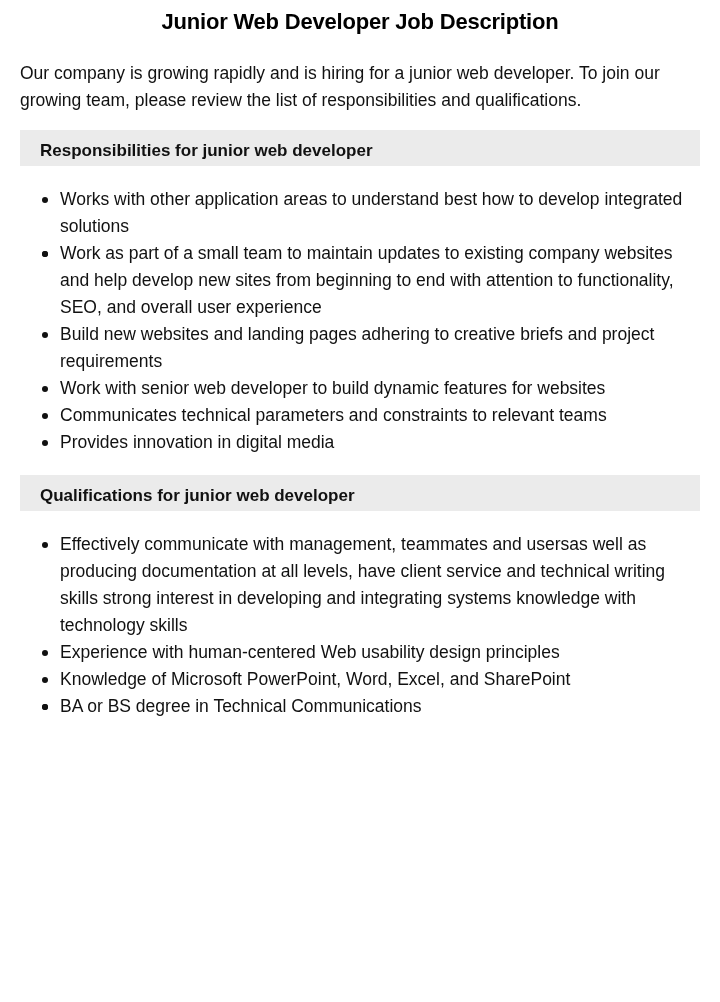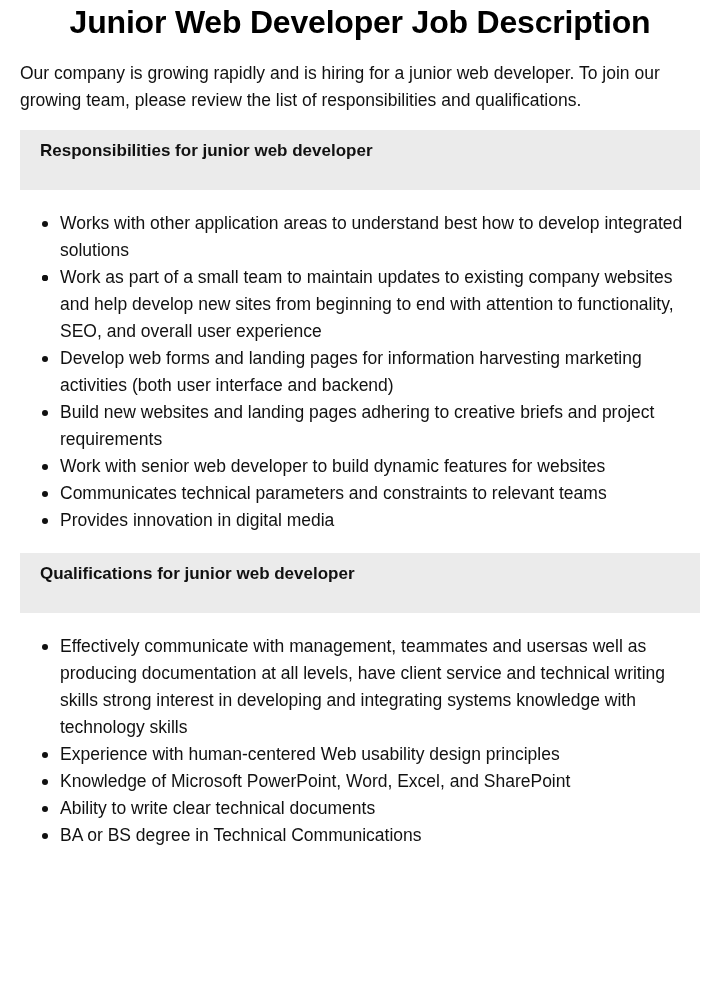--- a/index.html
+++ b/index.html
@@ -18,34 +18,34 @@
       padding: 0 20px;
       box-sizing: border-box;
       width: 720px;
     }
     .title {
       margin: 0;
       padding-top: 2px;
       height: 44px;
       line-height: 40px;
       text-align: center;
-      font-size: 32px;
+      font-size: 22px;
       font-weight: bold;
       color: #000000;
       letter-spacing: -0.2px;
     }
     .intro {
       margin: 14px 0 0 0;
       font-size: 17.5px;
       line-height: 27px;
       color: #111111;
     }
     .section-header {
       background: #ebebeb;
-      height: 60px;
+      height: 36px;
       line-height: 42px;
       padding: 0 20px;
       margin-top: 16px;
       font-size: 17px;
       font-weight: bold;
       color: #111111;
     }
     .section-header.second {
       margin-top: 19px;
     }
@@ -78,30 +78,29 @@
   <h1 class="title">Junior Web Developer Job Description</h1>
 
   <p class="intro">Our company is growing rapidly and is hiring for a junior web developer. To join our growing team, please review the list of responsibilities and qualifications.</p>
 
   <div class="section-header">Responsibilities for junior web developer</div>
 
   <ul class="bullets">
     <li><span class="bullet"></span><span>Works with other application areas to understand best how to develop integrated solutions</span></li>
     <li><span class="bullet"></span></li>
     <li><span class="bullet"></span><span>Work as part of a small team to maintain updates to existing company websites and help develop new sites from beginning to end with attention to functionality, SEO, and overall user experience</span></li>
-    <li><span class="bullet"></span><span>Develop web forms and landing pages for information harvesting marketing activities (both user interface and backend)</span></li>
     <li><span class="bullet"></span><span>Build new websites and landing pages adhering to creative briefs and project requirements</span></li>
     <li><span class="bullet"></span><span>Work with senior web developer to build dynamic features for websites</span></li>
     <li><span class="bullet"></span><span>Communicates technical parameters and constraints to relevant teams</span></li>
     <li><span class="bullet"></span><span>Provides innovation in digital media</span></li>
   </ul>
 
   <div class="section-header second">Qualifications for junior web developer</div>
 
   <ul class="bullets">
     <li><span class="bullet"></span><span>Effectively communicate with management, teammates and usersas well as producing documentation at all levels, have client service and technical writing skills strong interest in developing and integrating systems knowledge with technology skills</span></li>
     <li><span class="bullet"></span><span>Experience with human-centered Web usability design principles</span></li>
     <li><span class="bullet"></span><span>Knowledge of Microsoft PowerPoint, Word, Excel, and SharePoint</span></li>
-    <li><span class="bullet"></span><span>Ability to write clear technical documents</span></li>
+    <li><span class="bullet"></span></li>
     <li><span class="bullet"></span><span>BA or BS degree in Technical Communications</span></li>
   </ul>
 
 </div>
 
 </body></html>

